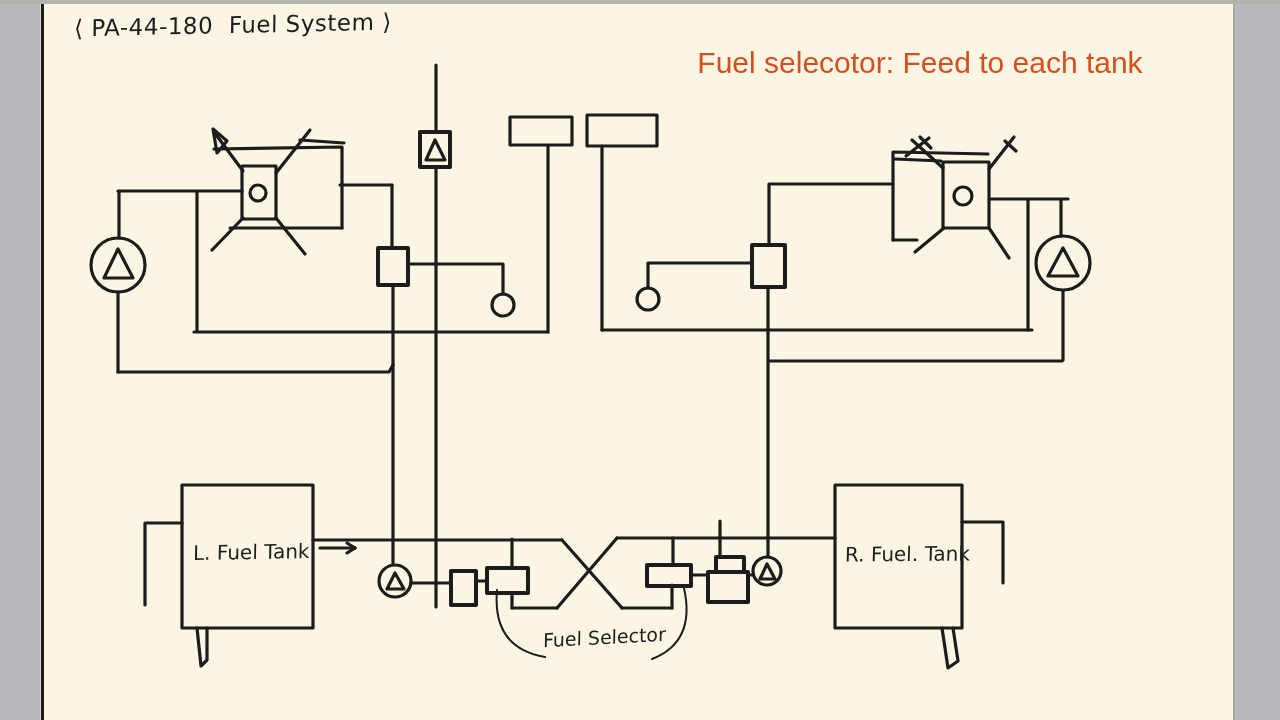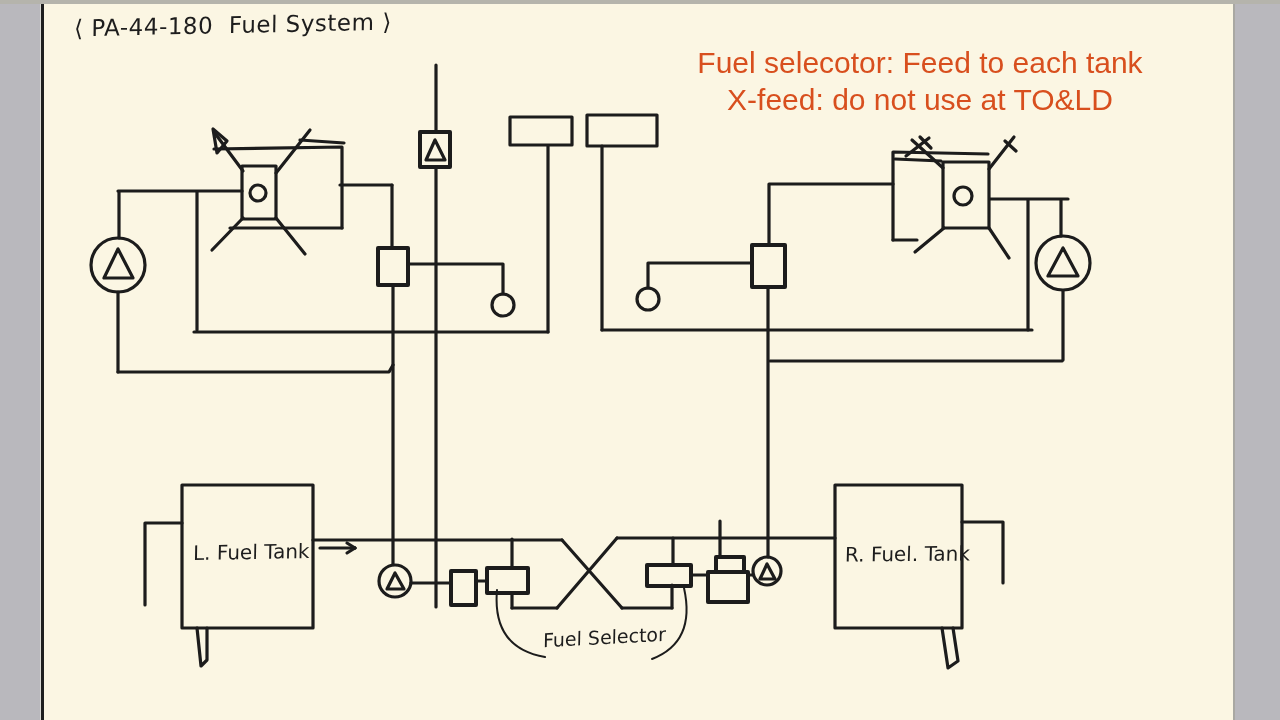--- a/index.html
+++ b/index.html
@@ -176,18 +176,17 @@
   </g>
 
   <path class="thin" d="M497,590 Q492,648 545,657"></path>
   <path class="thin" d="M684,588 Q696,642 652,659"></path>
 </svg>
 
 <div class="hand title-note">⟨ PA-44-180  Fuel System ⟩</div>
 
 <div class="notes">
   <div>Fuel selecotor: Feed to each tank</div>
-  <div>X-feed: do not use at TO&amp;LD</div>
 </div>
 
 <div class="hand tank-label-left">L. Fuel Tank</div>
 <div class="hand tank-label-right">R. Fuel. Tank</div>
 <div class="hand selector-label">Fuel Selector</div>
 
 </body></html>

